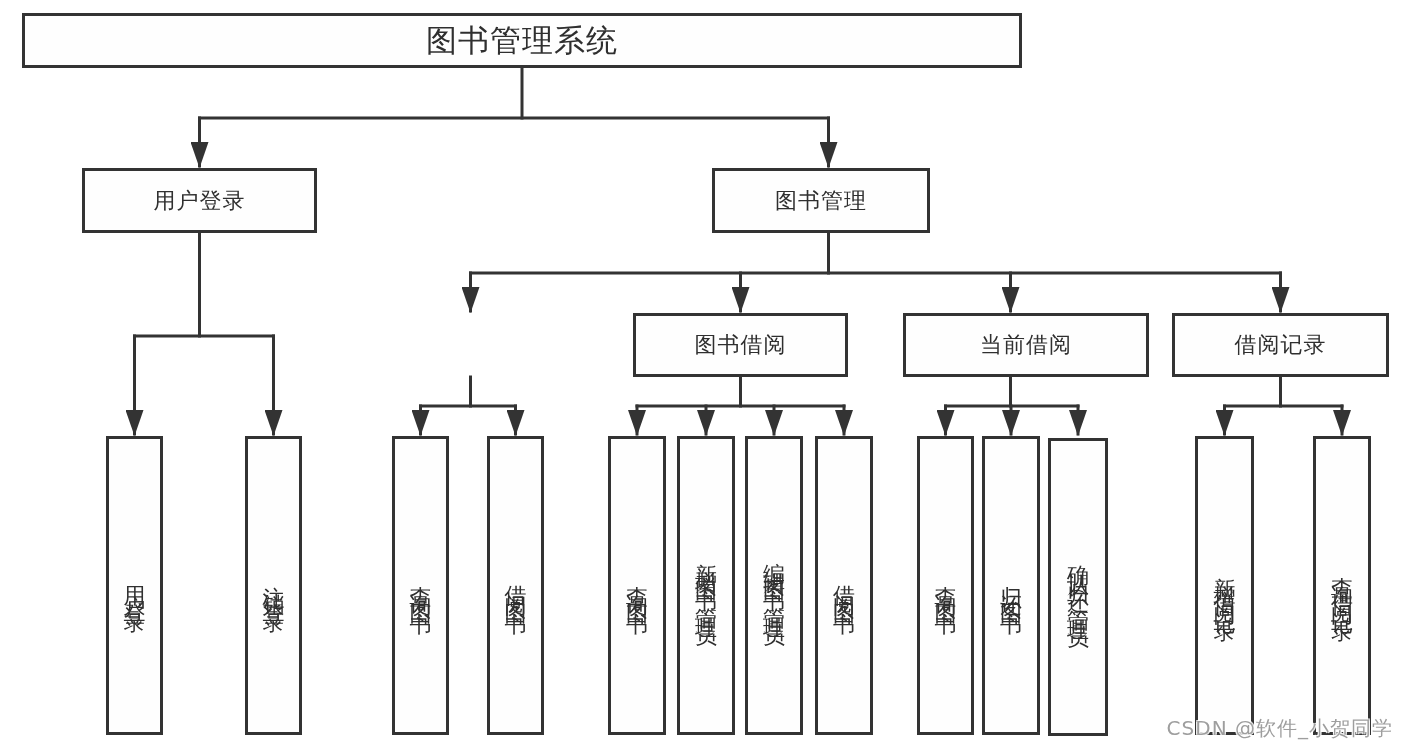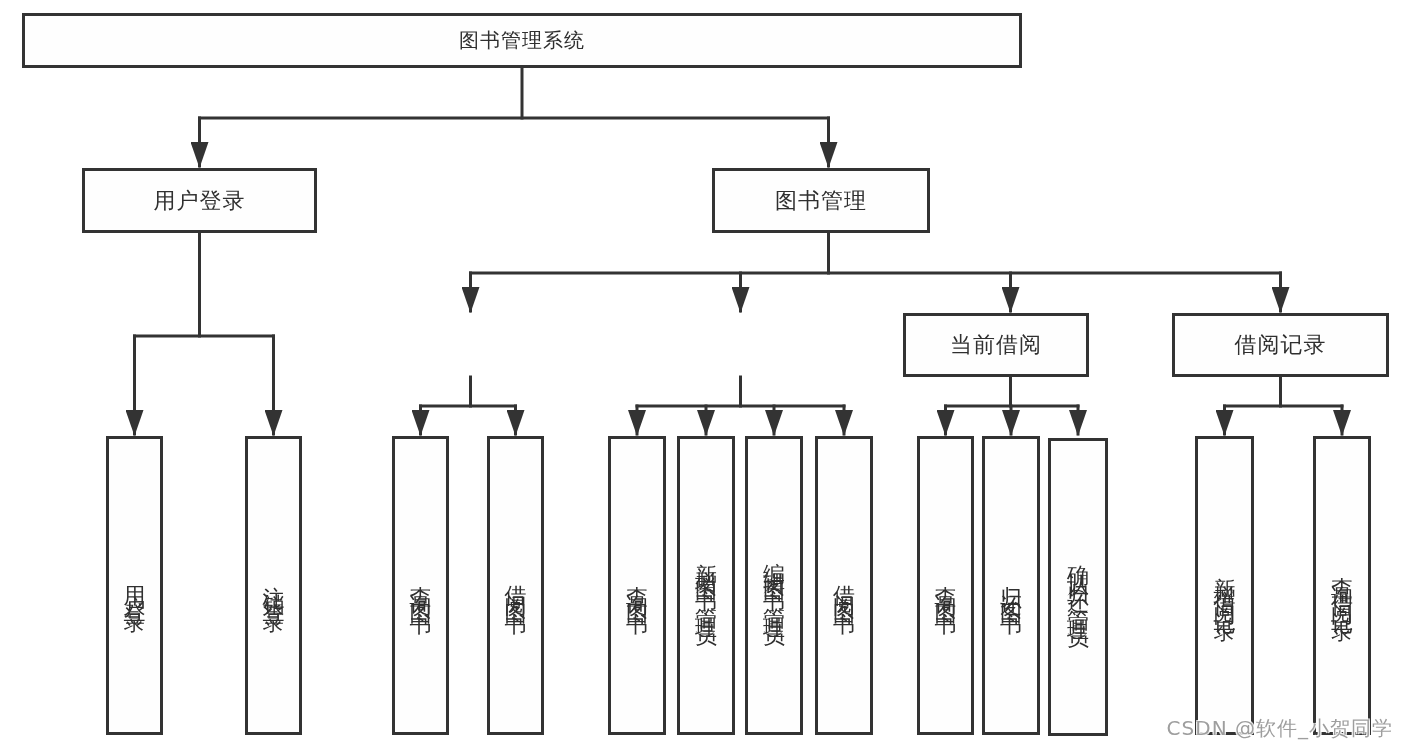--- a/index.html
+++ b/index.html
@@ -36,21 +36,21 @@
     align-items: center;
     justify-content: center;
     color: #2f2f2f;
   }
   .node.h-label span {
     font-size: 22px;
     letter-spacing: 1px;
     white-space: nowrap;
   }
   .node.root-label span {
-    font-size: 20px;
+    font-size: 31px;
     letter-spacing: 1px;
     white-space: nowrap;
   }
   .node.vertical span {
     writing-mode: vertical-rl;
     font-size: 22px;
     letter-spacing: 9px;
     line-height: 1;
     white-space: nowrap;
   }
@@ -124,21 +124,24 @@
     <span>图书管理系统</span>
   </div>
 
   <div class="node h-label" style="left:82px;top:168px;width:235px;height:65px">
     <span>用户登录</span>
   </div>
   <div class="node h-label" style="left:712px;top:168px;width:218px;height:65px">
     <span>图书管理</span>
   </div>
 
-  <div class="node h-label" style="left:903px;top:313px;width:186px;height:64px">
+  <div class="node h-label" style="left:633px;top:313px;width:215px;height:64px">
+    <span>图书借阅</span>
+  </div>
+  <div class="node h-label" style="left:903px;top:313px;width:246px;height:64px">
     <span>当前借阅</span>
   </div>
   <div class="node h-label" style="left:1172px;top:313px;width:217px;height:64px">
     <span>借阅记录</span>
   </div>
 
   <div class="node vertical" style="left:106px;top:436px;width:57px;height:299px">
     <span>用户登录</span>
   </div>
   <div class="node vertical" style="left:245px;top:436px;width:57px;height:299px">

